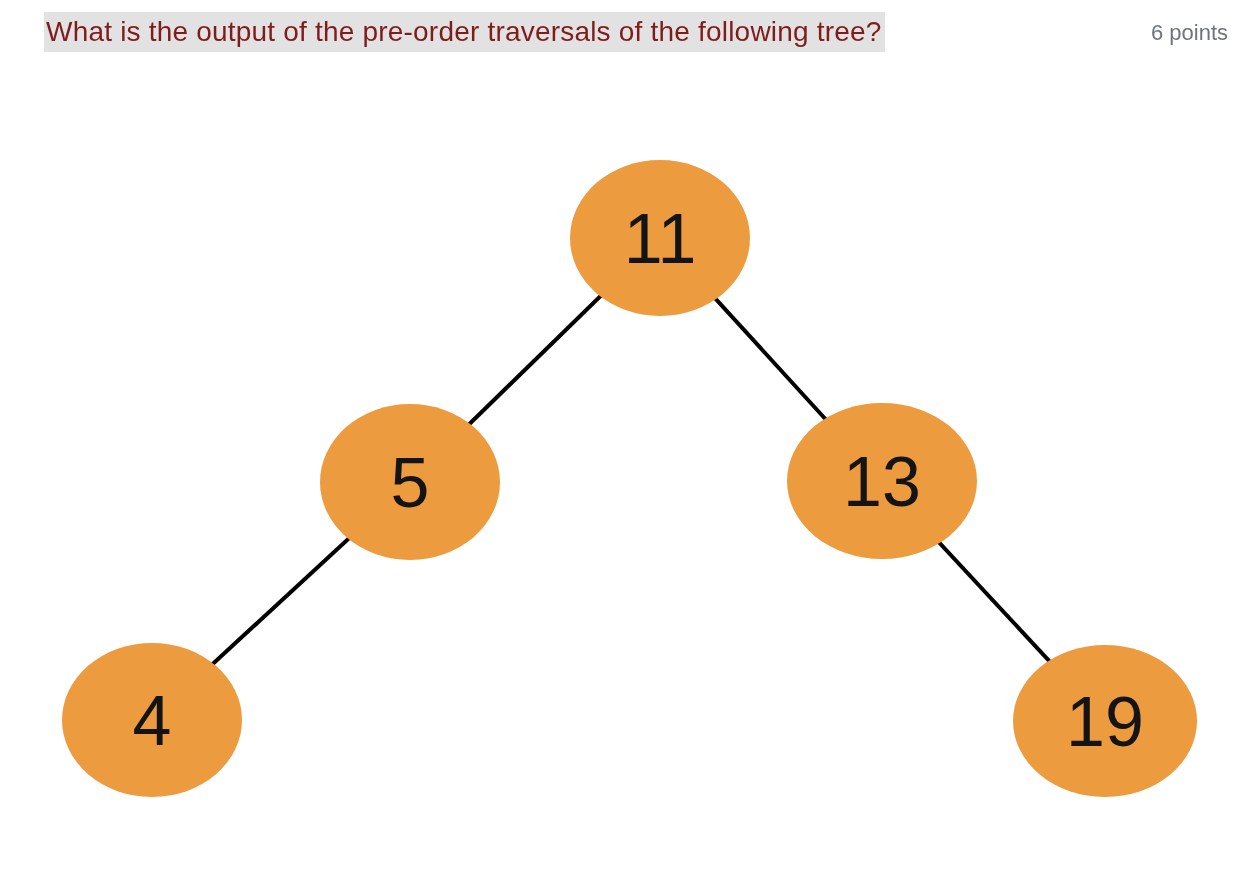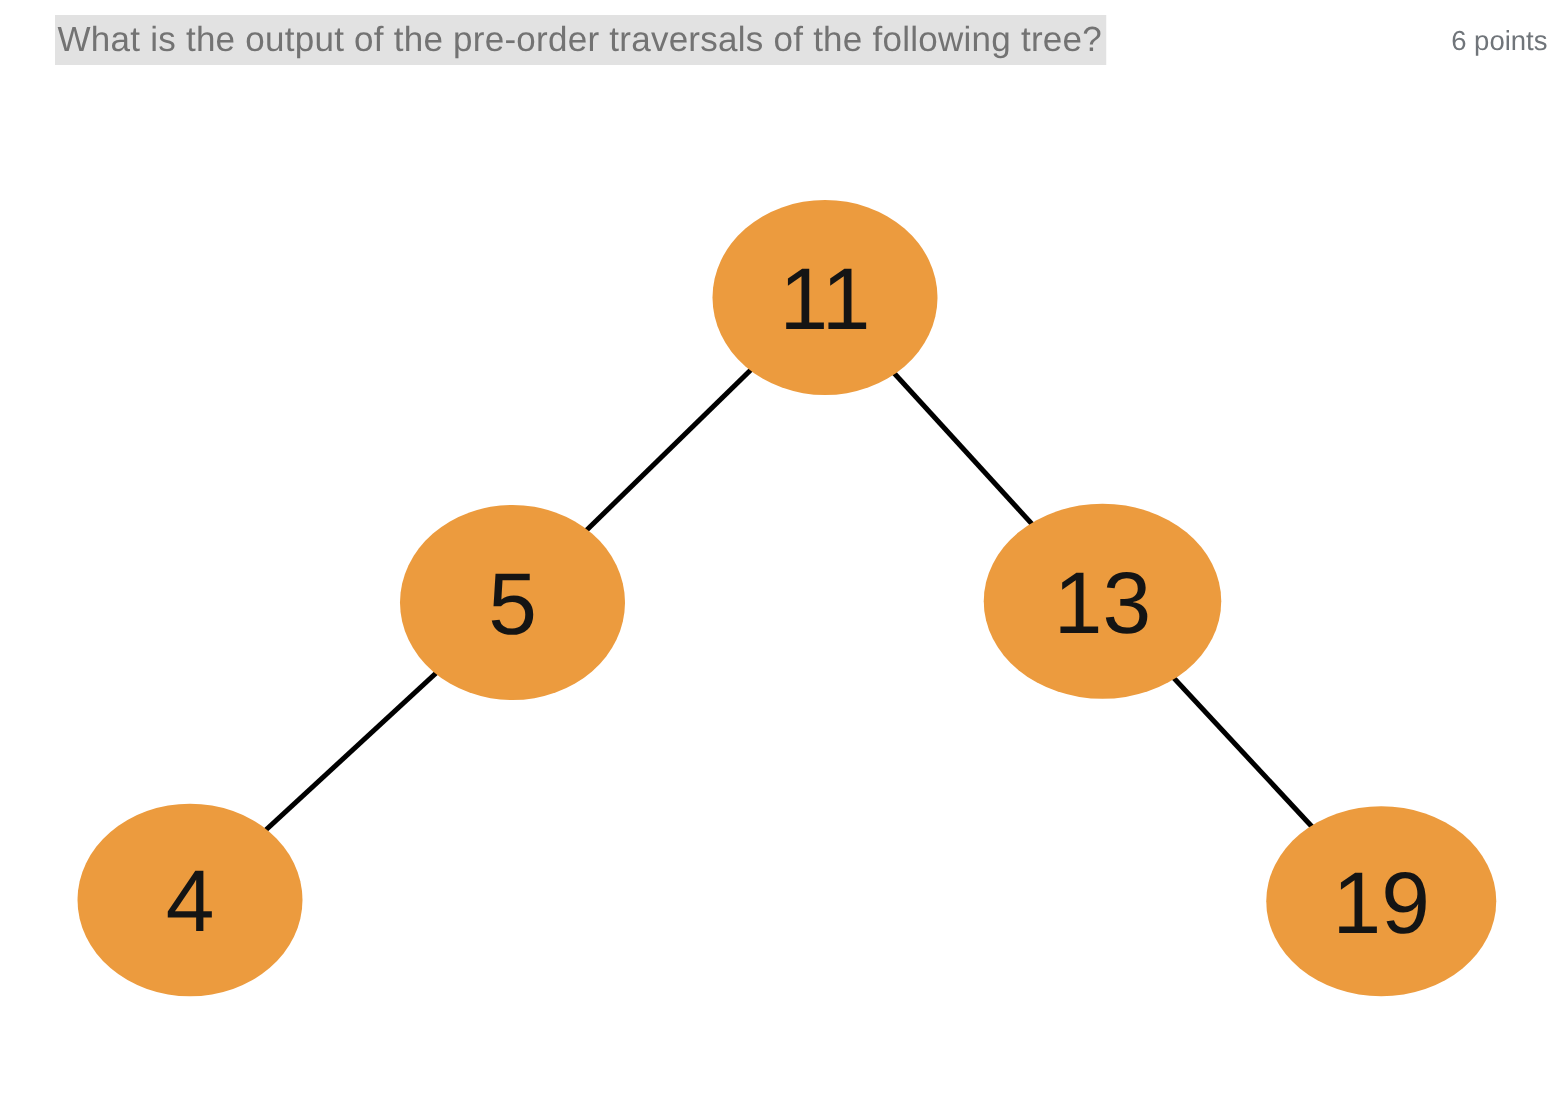--- a/index.html
+++ b/index.html
@@ -28,21 +28,21 @@
     display: inline-block;
     font-size: 28px;
     line-height: 40px;
     letter-spacing: 0.2px;
     color: #202124;
     padding: 0 3px 0 2px;
     white-space: nowrap;
   }
   .points-badge {
     position: absolute;
-    right: 6px;
+    right: 16px;
     top: 20px;
     font-size: 22px;
     line-height: 26px;
     color: #70757a;
     white-space: nowrap;
   }
   .tree-wrap {
     position: absolute;
     left: 0;
     top: 0;
@@ -52,21 +52,21 @@
   svg text {
     font-family: "Liberation Sans", "DejaVu Sans", sans-serif;
     font-size: 70px;
     text-anchor: middle;
   }
 </style>
 </head>
 <body>
 
 <div class="header">
-  <span class="question-title" style="background-color: rgb(226, 226, 226); color: #737373; text-align: center;">What is the output of the pre-order traversals of the following tree?</span>
+  <span class="question-title" style="background-color: rgb(226, 226, 226); color: #7f1d1d; text-align: center;">What is the output of the pre-order traversals of the following tree?</span>
   <span class="points-badge" style="color: rgb(112, 117, 122);">6 points</span>
 </div>
 
 <div class="tree-wrap">
   <svg width="1244" height="894" viewBox="0 0 1244 894" xmlns="http://www.w3.org/2000/svg">
       <line x1="660" y1="238" x2="410" y2="482" stroke="#000000" stroke-width="4"></line>
       <line x1="660" y1="238" x2="882" y2="481" stroke="#000000" stroke-width="4"></line>
       <line x1="410" y1="482" x2="152" y2="720" stroke="#000000" stroke-width="4"></line>
       <line x1="882" y1="481" x2="1105" y2="721" stroke="#000000" stroke-width="4"></line>
       <ellipse cx="660" cy="238" rx="90" ry="78" fill="#EC9B3E"></ellipse>

